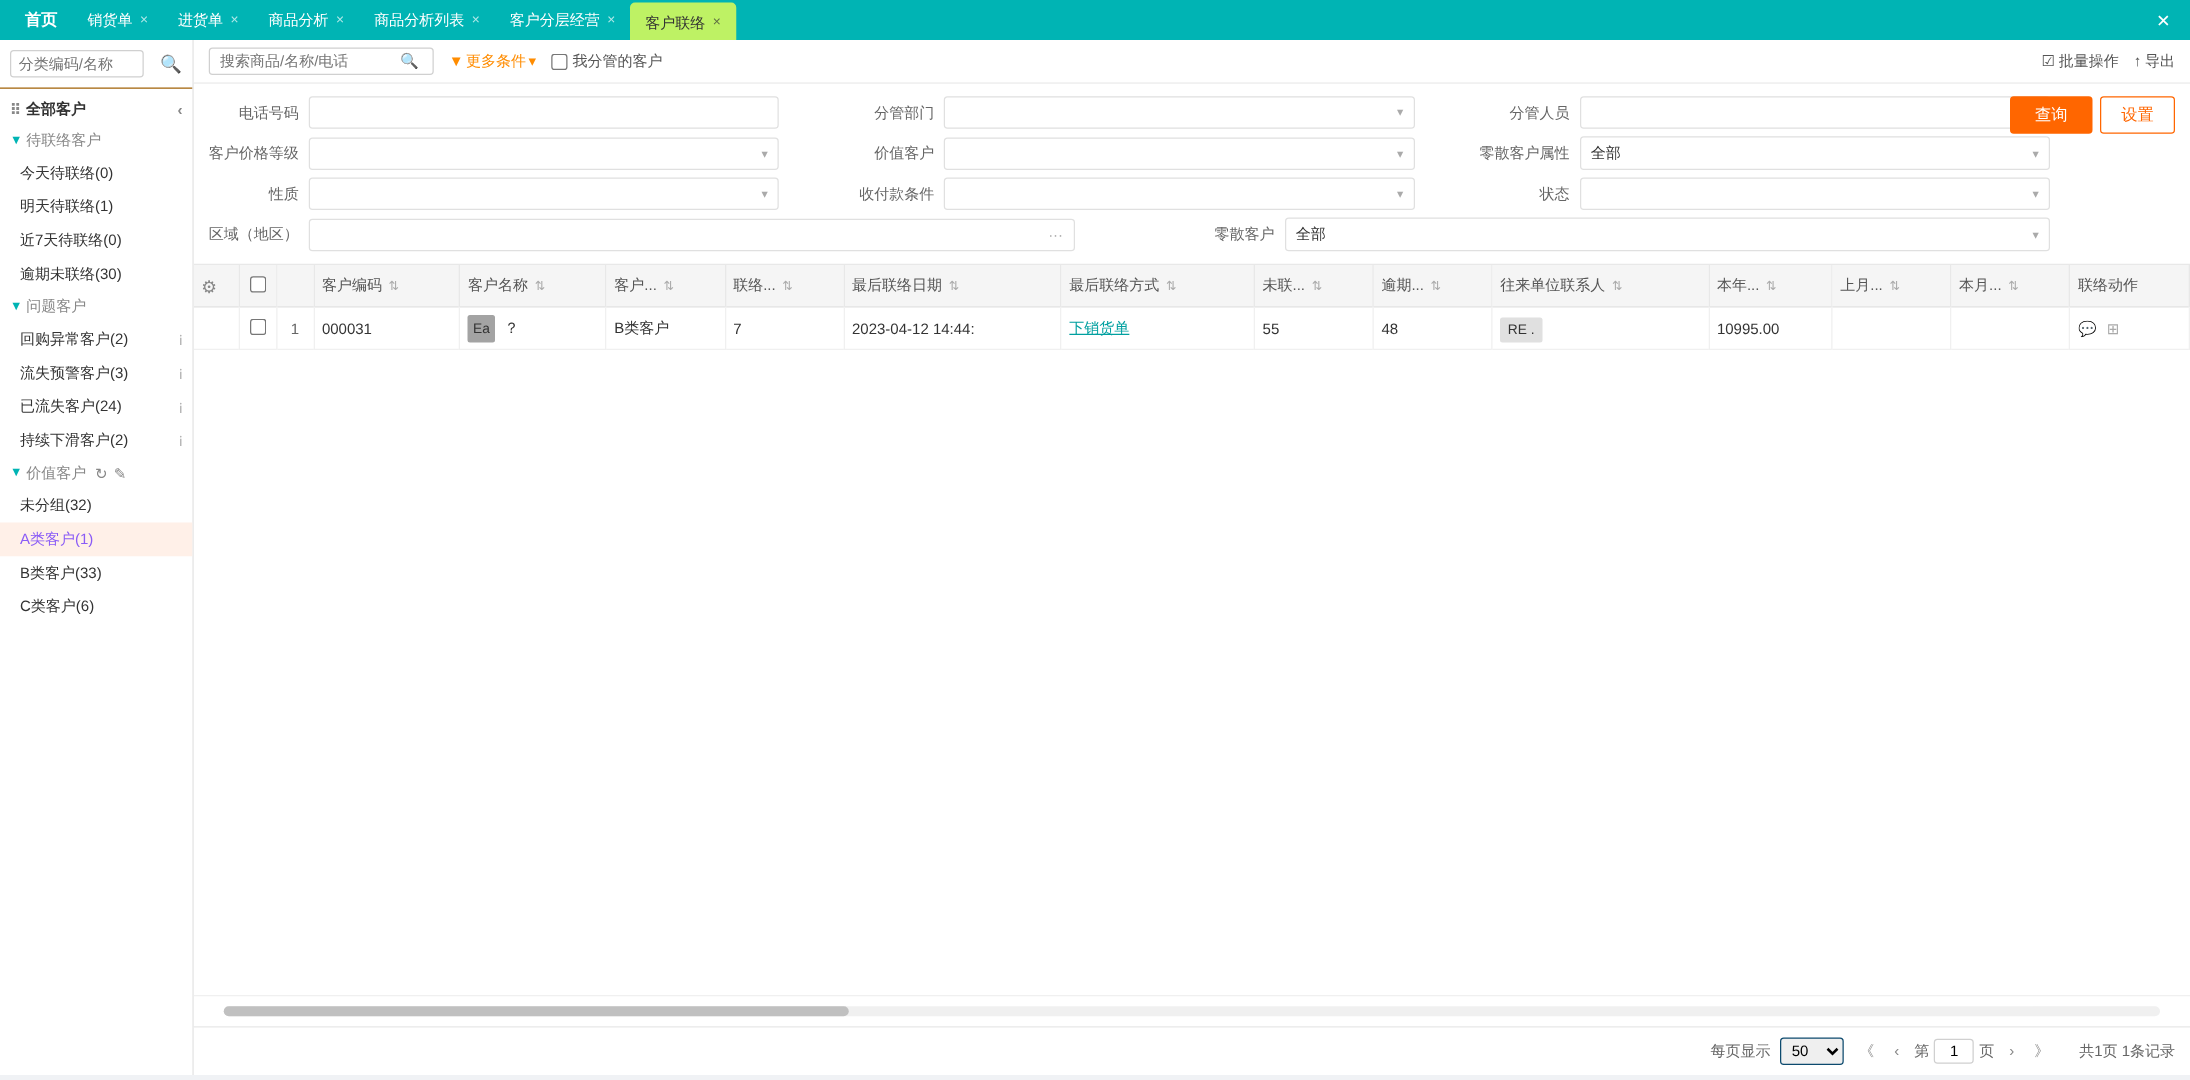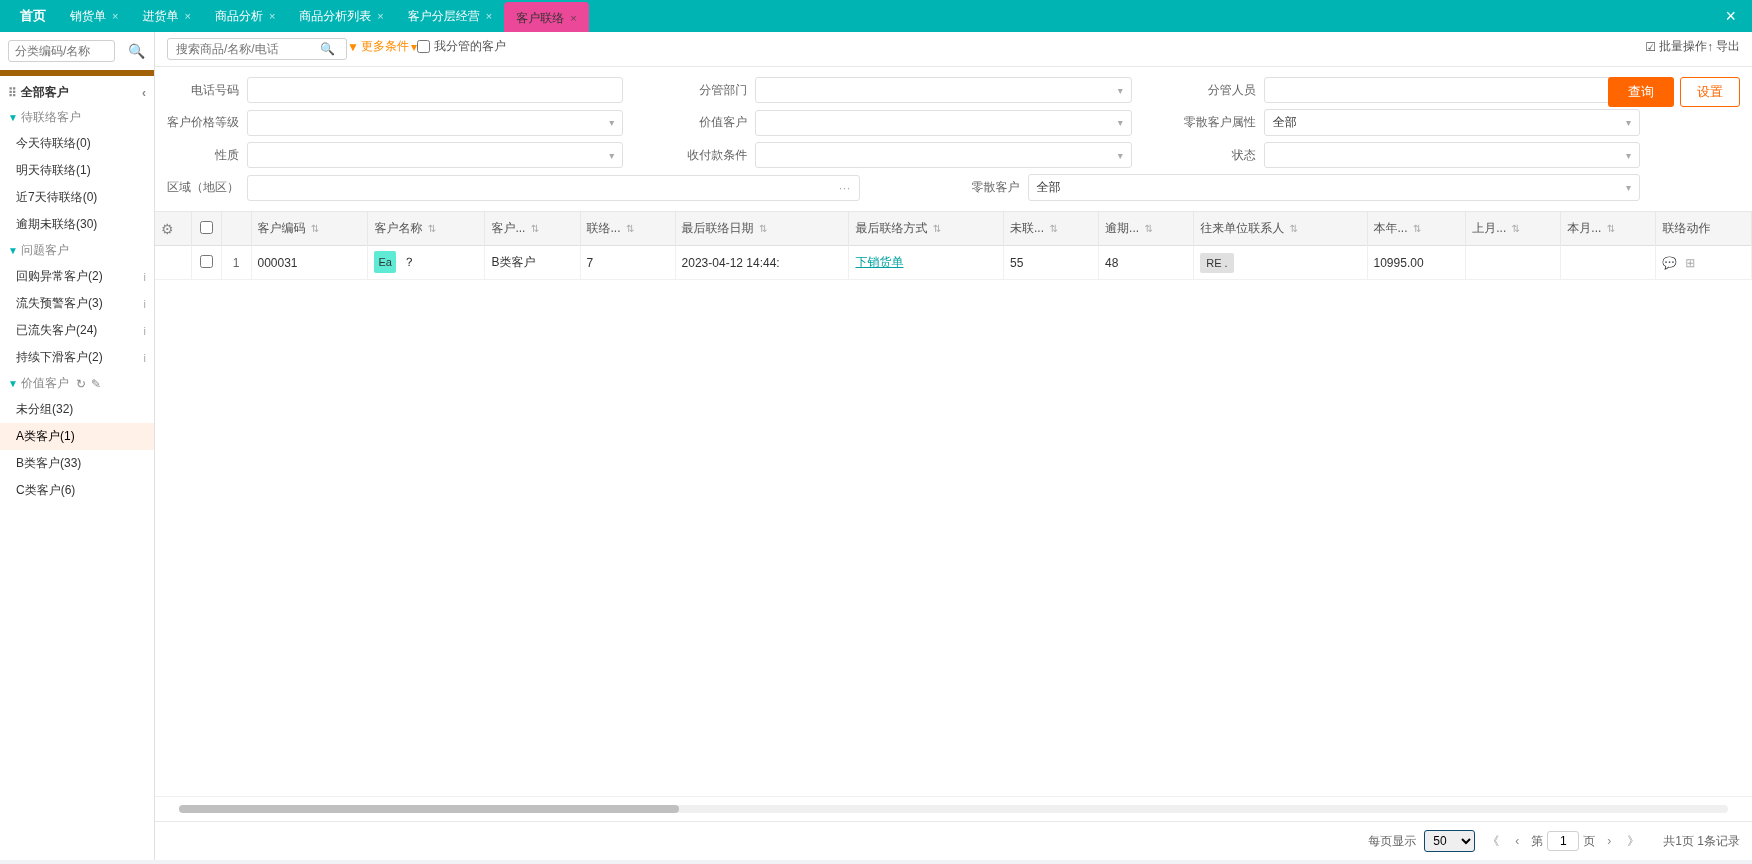--- a/index.html
+++ b/index.html
@@ -19,21 +19,21 @@
       height: 36px;
       display: flex;
       align-items: center;
       cursor: pointer;
       color: white;
       font-size: 13px;
       white-space: nowrap;
     }
     .nav-tab.home { font-weight: bold; }
     .nav-tab.active {
-      background: #ec4899;
+      background: #bef264;
       color: #333;
       border-radius: 4px 4px 0 0;
       margin-top: 4px;
       height: 32px;
     }
     .nav-tab .close-btn {
       margin-left: 6px;
       font-size: 11px;
       opacity: 0.7;
     }
@@ -51,21 +51,21 @@
       width: 155px;
       background: white;
       border-right: 1px solid #e0e0e0;
       display: flex;
       flex-direction: column;
       overflow-y: auto;
       flex-shrink: 0;
     }
     .sidebar-search {
       padding: 8px;
-      border-bottom: 6px solid #a16207;
+      border-bottom: 1px solid #a16207;
       display: flex;
       align-items: center;
       gap: 14px;
     }
     .sidebar-search input {
       border: 1px solid #d0d0d0;
       border-radius: 3px;
       padding: 3px 6px;
       width: 100%;
       font-size: 12px;
@@ -94,40 +94,41 @@
     .sidebar-section-title .triangle { font-size: 10px; color: #00b4b4; }
     
     .sidebar-item {
       padding: 5px 8px 5px 16px;
       cursor: pointer;
       color: #333;
       display: flex;
       align-items: center;
       justify-content: space-between;
     }
-    .sidebar-item.active { background: #fff0e8; color: #000000; }
+    .sidebar-item.active { background: #fff0e8; color: #8b5cf6; }
     .sidebar-item .item-label { flex: 1; }
     .sidebar-item .item-icon { color: #aaa; font-size: 11px; }
 
     
     .content-area {
       flex: 1;
       display: flex;
       flex-direction: column;
       background: #f5f5f5;
       overflow: hidden;
     }
 
     
     .filter-bar {
       background: white;
       padding: 6px 12px;
       border-bottom: 1px solid #e8e8e8;
       display: flex;
-      align-items: flex-start;
+      align-items: center;
+      gap: 12px;
     }
     .filter-search-input {
       display: flex;
       align-items: center;
       border: 1px solid #d0d0d0;
       border-radius: 3px;
       padding: 3px 8px;
       width: 180px;
       gap: 4px;
     }
@@ -618,21 +619,21 @@
         </thead>
         <tbody>
           <tr>
             <td></td>
             <td class="checkbox-cell">
               <input type="checkbox" style="">
             </td>
             <td class="row-num">1</td>
             <td>000031</td>
             <td>
-              <span style="background:#5eead4;padding:5px 4px;border-radius:2px;font-size:11px;margin-right:4px;">Ea</span>
+              <span style="background:#a3a3a3;padding:5px 4px;border-radius:2px;font-size:11px;margin-right:4px;">Ea</span>
               <span>？</span>
             </td>
             <td>B类客户</td>
             <td>7</td>
             <td>2023-04-12 14:44:</td>
             <td>
               <span class="link-text">下销货单</span>
             </td>
             <td>55</td>
             <td>48</td>

